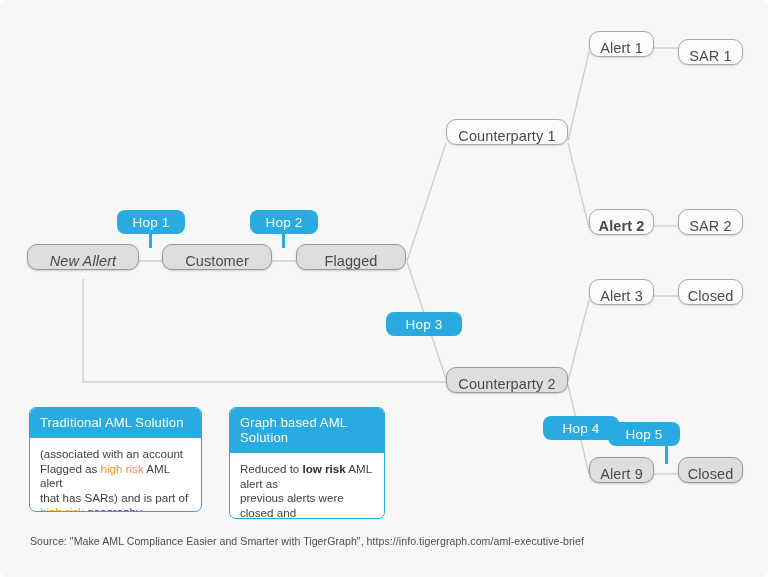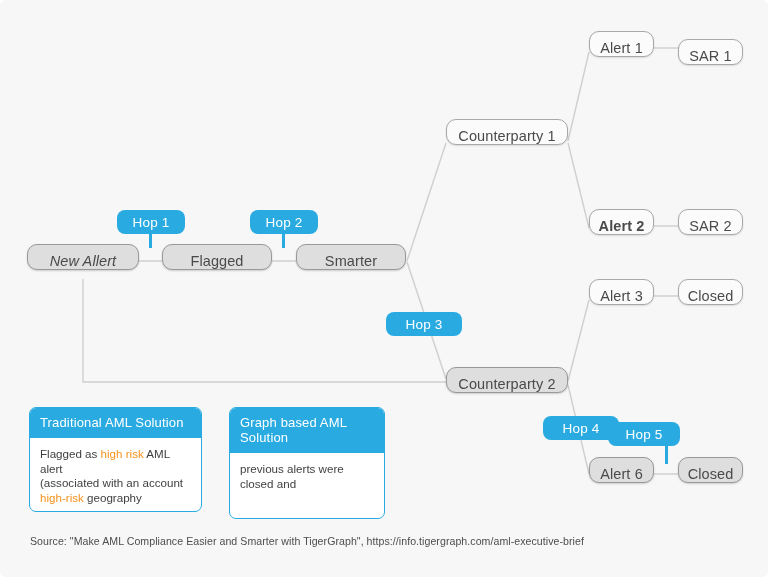--- a/index.html
+++ b/index.html
@@ -157,24 +157,24 @@
     <line class="wire" x1="654" y1="296" x2="678" y2="296"></line>
 
     <line class="wire" x1="654" y1="474" x2="678" y2="474"></line>
   </svg>
 
   <div id="node-layer">
       <div class="node filled" style="left: 27px; top: 244px; width: 112px; font-style: italic;">
         <span>New Allert</span>
       </div>
       <div class="node filled" style="left: 162px; top: 244px; width: 110px;">
+        <span>Customer</span>
+      </div>
+      <div class="node filled" style="left: 296px; top: 244px; width: 110px;">
         <span>Flagged</span>
-      </div>
-      <div class="node filled" style="left: 296px; top: 244px; width: 110px;">
-        <span>Smarter</span>
       </div>
       <div class="node hollow" style="left: 446px; top: 119px; width: 122px;">
         <span>Counterparty 1</span>
       </div>
       <div class="node filled" style="left: 446px; top: 367px; width: 122px;">
         <span>Counterparty 2</span>
       </div>
       <div class="node hollow" style="left: 589px; top: 31px; width: 65px;">
         <span>Alert 1</span>
       </div>
@@ -187,21 +187,21 @@
       <div class="node hollow" style="left: 678px; top: 209px; width: 65px;">
         <span>SAR 2</span>
       </div>
       <div class="node hollow" style="left: 589px; top: 279px; width: 65px;">
         <span>Alert 3</span>
       </div>
       <div class="node hollow" style="left: 678px; top: 279px; width: 65px;">
         <span>Closed</span>
       </div>
       <div class="node filled" style="left: 589px; top: 457px; width: 65px;">
-        <span>Alert 6</span>
+        <span>Alert 9</span>
       </div>
       <div class="node filled" style="left: 678px; top: 457px; width: 65px;">
         <span>Closed</span>
       </div>
     </div>
 
   <div id="hop-layer">
       <div class="hop" style="left: 117px; top: 210px; width: 68px;">
         <span>Hop 1</span>
       </div>
@@ -219,28 +219,30 @@
       <div class="hop" style="left: 608px; top: 422px; width: 72px;">
         <span>Hop 5</span>
       </div>
       <div class="hop-stub" style="left: 665px; top: 446px; height: 18px;"></div>
     </div>
 
   <div id="card-layer">
       <div class="card" style="left: 29px; top: 407px; width: 173px; height: 105px;">
         <div class="card-header">Traditional AML Solution</div>
         <div class="card-body">
+          <div><span>(associated with an account</span></div>
           <div><span>Flagged as </span><span class="hl-orange">high risk</span><span> AML alert</span></div>
-          <div><span>(associated with an account</span></div>
+          <div><span>that has SARs) and is part of</span></div>
           <div><span class="hl-orange">high-risk</span><span> geography</span></div>
         </div>
       </div>
       <div class="card" style="left: 229px; top: 407px; width: 156px; height: 112px;">
         <div class="card-header">Graph based AML Solution</div>
         <div class="card-body">
+          <div><span>Reduced to </span><span class="hl-bold">low risk</span><span> AML alert as</span></div>
           <div><span>previous alerts were closed and</span></div>
         </div>
       </div>
     </div>
 
   <div id="source">Source: "Make AML Compliance Easier and Smarter with TigerGraph", https://info.tigergraph.com/aml-executive-brief</div>
 
 </div>
 
 </body></html>

